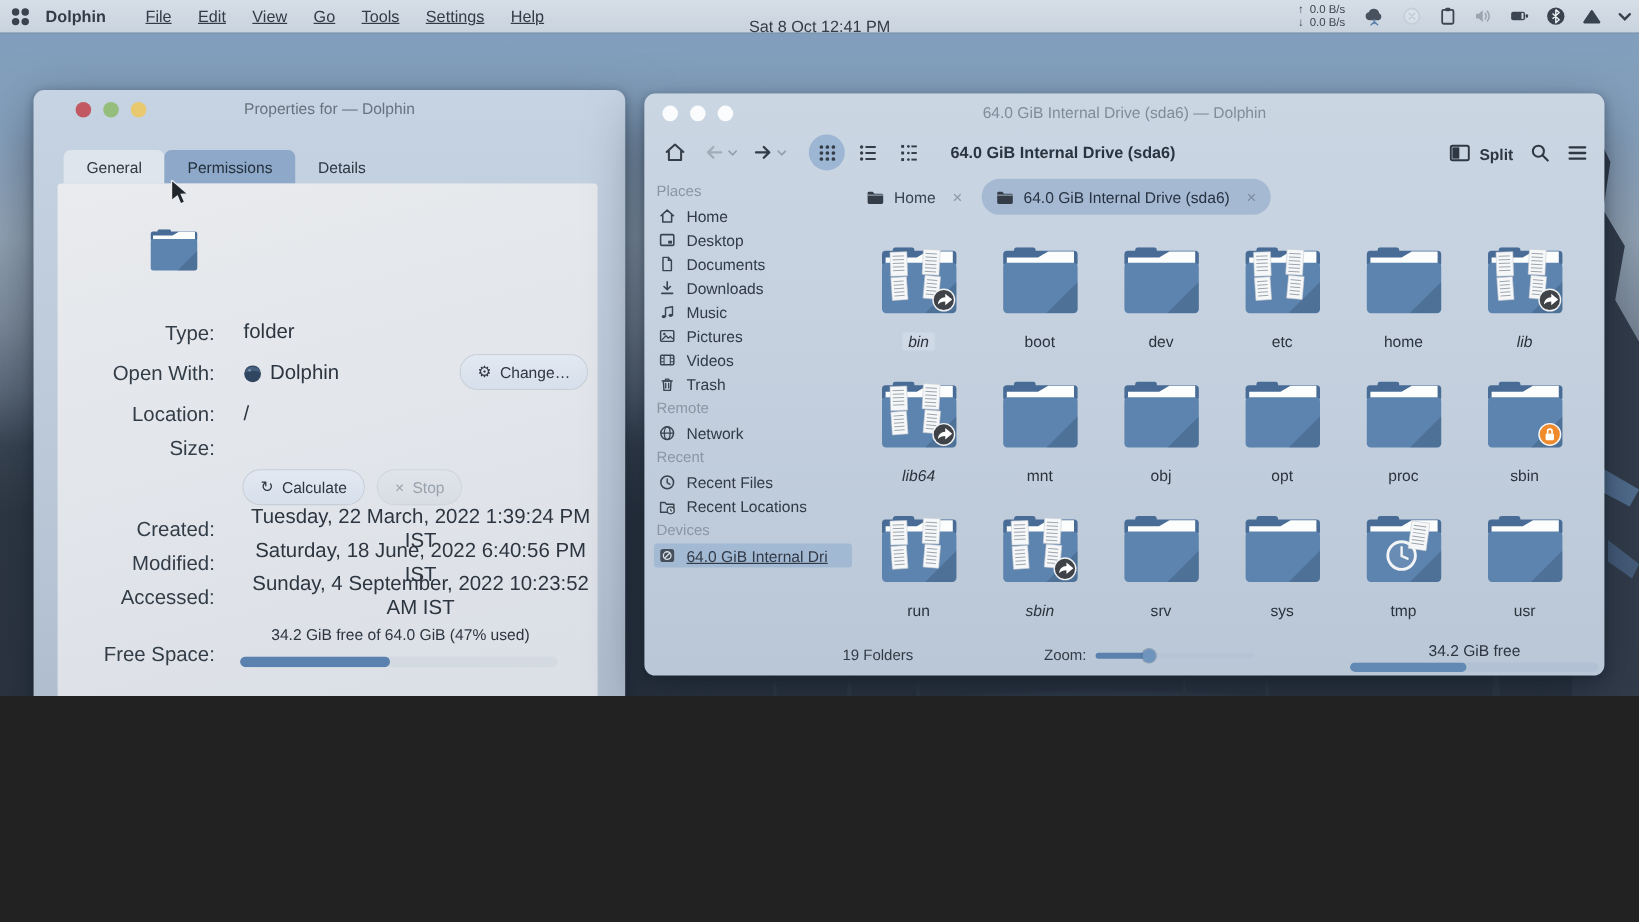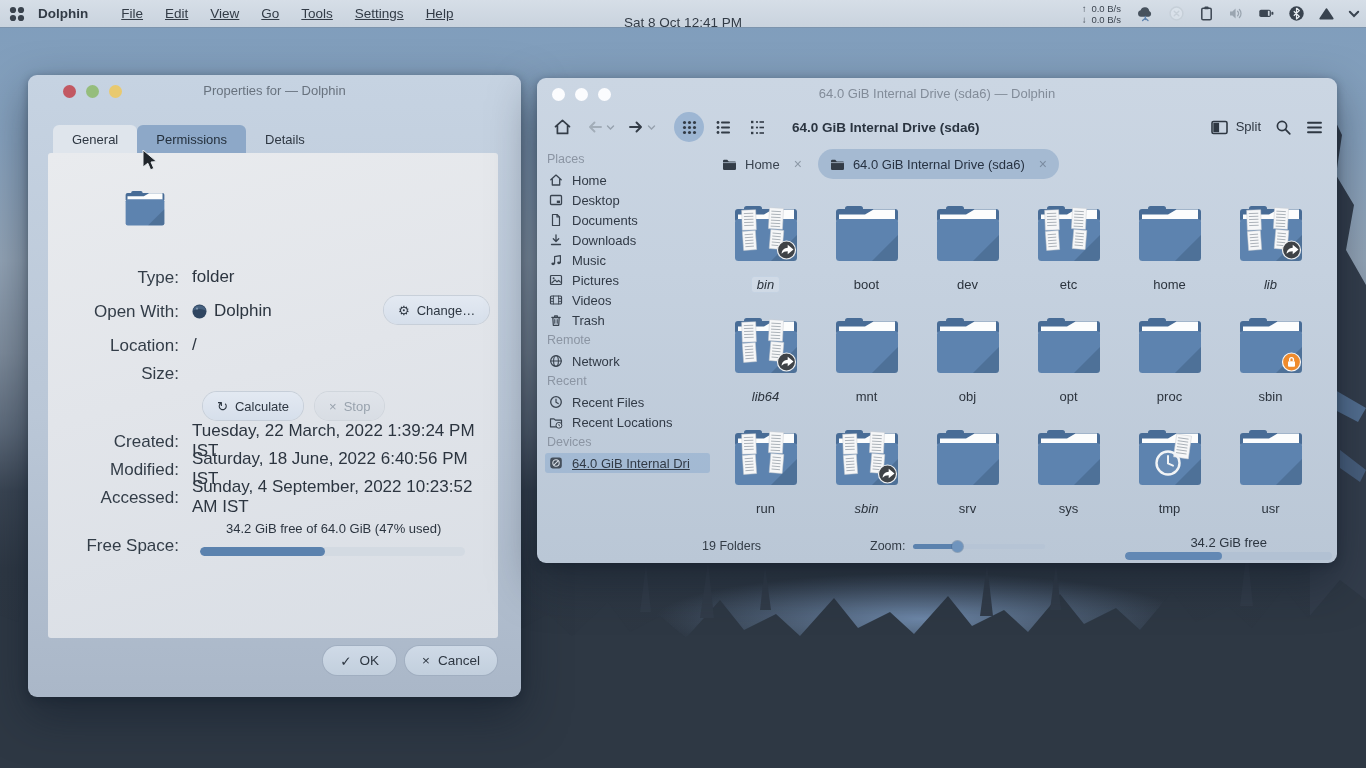--- a/index.html
+++ b/index.html
@@ -1,16 +1,16 @@
 <!DOCTYPE html>
 <html><head>
 <meta charset="utf-8">
 <style>
   html,body{margin:0;padding:0;background:#222;}
-  .desktop{position:relative;width:1366px;height:768px;overflow:hidden;
+  .desktop{position:relative;width:1366px;height:580px;overflow:hidden;
     font-family:"Liberation Sans","DejaVu Sans",sans-serif;
     background:linear-gradient(180deg,#7f9dbc 0%,#86a1bd 18%,#93a4b6 34%,#7e8c9c 46%,#5e6b7b 56%,#3a4553 64%,#2e3844 74%,#2c3541 100%);}
   .wallpaper-svg{position:absolute;left:0;top:0;width:1366px;height:768px;}
   
   .menubar{position:absolute;left:0;top:0;width:1366px;height:27px;
     background:linear-gradient(180deg,#d6dee7,#c9d3de);display:flex;align-items:center;
     font-size:13.5px;color:#323b46;z-index:40;box-shadow:0 1px 0 rgba(120,140,160,.55);}
   .launcher{width:18px;height:18px;margin:0 12px 0 8px;display:flex;}
   .appname{font-weight:bold;margin-right:22px;}
   .menu-items{display:flex;gap:0;text-decoration:underline;}
@@ -35,21 +35,21 @@
   .ptabs{position:absolute;left:25px;top:50px;height:28px;display:flex;}
   .ptab{height:28px;display:flex;align-items:center;padding:0 19px;font-size:13px;color:#2e3742;
     border-radius:6px 6px 0 0;}
   .ptab.active{background:#dfe5ec;}
   .ptab.hover{background:#8da8c8;color:#24303d;}
   .panel{position:absolute;left:20px;top:78px;width:450px;height:485px;border-radius:3px;
     background:linear-gradient(165deg,#e9ebee 0%,#e2e5ea 45%,#d9dee5 100%);}
   .bigfolder{position:absolute;left:77px;top:38px;}
   .prow{position:absolute;left:0;width:100%;height:18px;font-size:17px;color:#2c3540;display:flex;}
   .plabel{width:131px;text-align:right;flex:0 0 131px;color:#333d48;}
-  .pvalue{margin-left:13px;display:flex;align-items:center;gap:7px;}
+  .pvalue{margin-left:24px;display:flex;align-items:center;gap:7px;text-align:center;}
   .row-type{top:115px}.row-openwith{top:149px}.row-location{top:183px}.row-size{top:211px}
   .row-created{top:279px}.row-modified{top:307px}.row-accessed{top:335px}
   .row-free{top:383px}
   .freeval{position:absolute;left:178px;top:368px;font-size:13px;color:#2c3540;}
   .pbtn{display:inline-flex;align-items:center;gap:7px;border-radius:15px;font-size:13px;color:#2e3742;
     background:linear-gradient(180deg,#e3e9f2,#d6dfeb);padding:0 14px;height:28px;box-shadow:0 0 0 1px rgba(150,165,185,.35);}
   .change-btn{position:absolute;left:336px;top:143px;}
   .calc-row{position:absolute;left:155px;top:239px;display:flex;gap:12px;}
   .pbtn.disabled{color:#98a2ad;background:linear-gradient(180deg,#e0e4ea,#d8dde4);box-shadow:0 0 0 1px rgba(160,170,185,.25);}
   .btn-ic{font-size:13px;}
@@ -68,21 +68,21 @@
   .tbtn{display:flex;align-items:center;justify-content:center;}
   .tb-home{margin-left:16px;}
   .tb-back{margin-left:14px;color:#a2adb8;}
   .tb-fwd{margin-left:12px;color:#333c47;}
   .tb-chev{margin-left:2px;color:#96a1ad;display:flex;}
   .tb-view{margin-left:18px;width:30px;height:30px;border-radius:50%;}
   .tb-view.selected{background:#9db6d3;}
   .tb-view + .tb-view{margin-left:4px;}
   .loc-title{margin-left:20px;font-size:13.5px;font-weight:bold;color:#2a3440;}
   .tb-right{position:absolute;right:14px;display:flex;align-items:center;gap:14px;}
-  .split-wrap{display:flex;align-items:flex-start;gap:7px;font-size:13px;color:#2e3742;}
+  .split-wrap{display:flex;align-items:flex-end;gap:7px;font-size:13px;color:#2e3742;font-weight:bold;}
   
   .dtabbar{position:absolute;left:173px;top:71px;right:8px;height:30px;display:flex;align-items:center;gap:4px;}
   .dtab{display:flex;align-items:center;gap:8px;height:30px;padding:0 12px;border-radius:15px;font-size:13px;color:#39434f;}
   .dtab.active{background:#a5bad2;color:#273242;}
   .dtab-close{color:#8c98a6;font-size:14px;margin-left:6px;}
   .dtab.active .dtab-close{color:#7a8ba0;}
   .dtab-folder{display:flex;}
   
   .sidebar{position:absolute;left:8px;top:71px;width:165px;bottom:33px;overflow:hidden;}
   .sb-header{height:21px;line-height:21px;font-size:12.5px;color:#8b95a3;padding-left:2px;}

